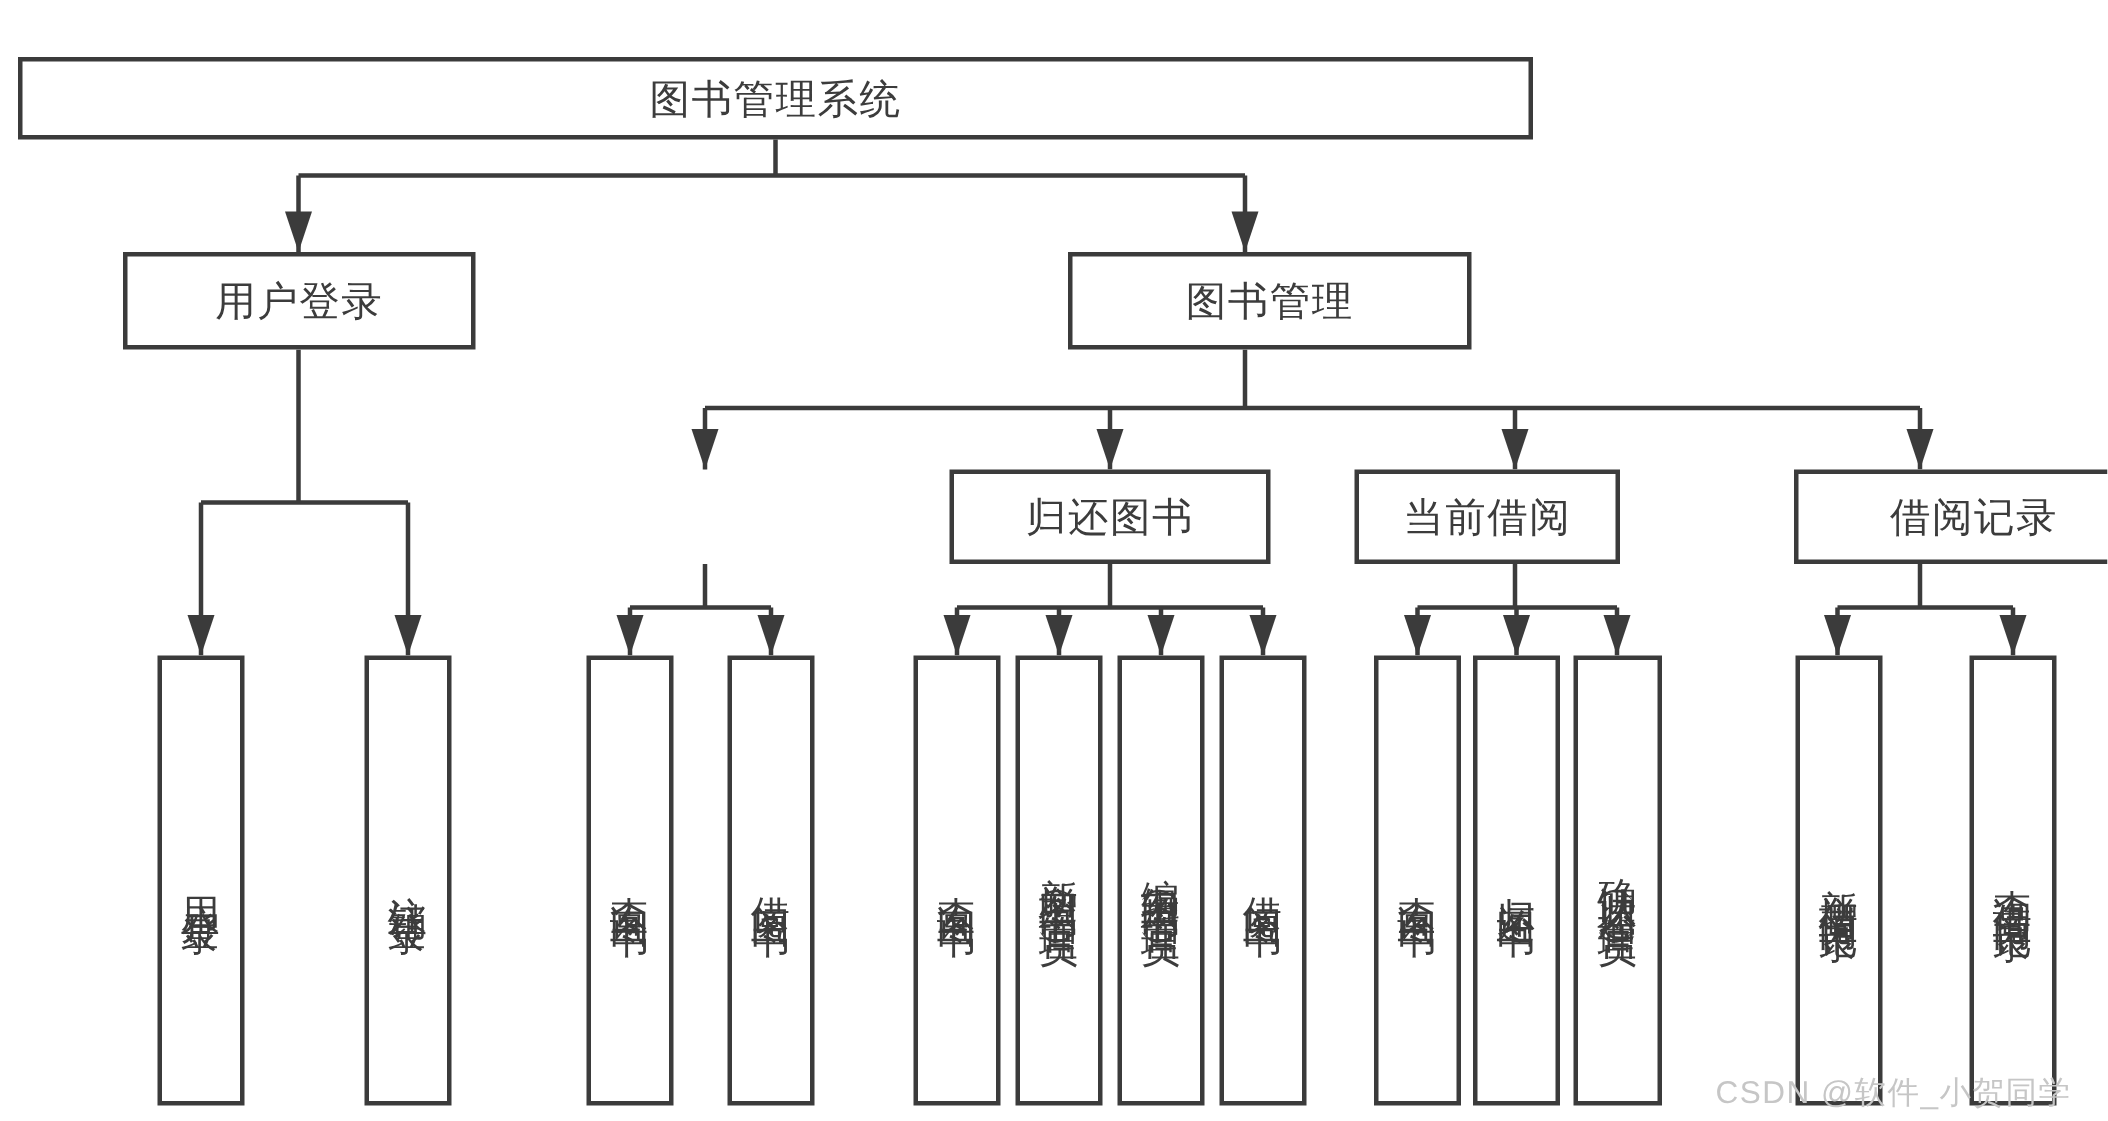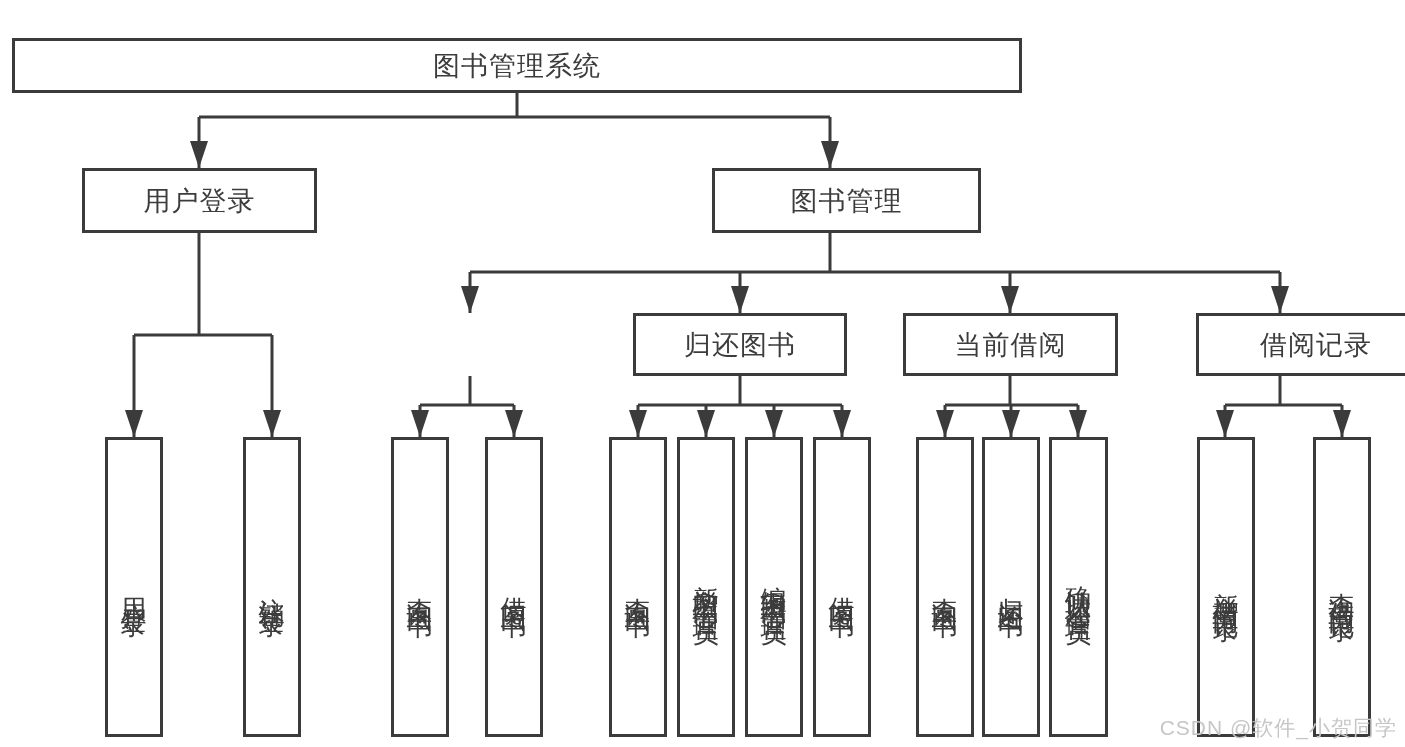--- a/index.html
+++ b/index.html
@@ -55,21 +55,21 @@
     white-space: nowrap;
   }
   .v-node span {
     writing-mode: vertical-rl;
     font-size: 26px;
     letter-spacing: 5px;
     line-height: 1;
   }
   .watermark {
     position: absolute;
-    right: 8px;
+    right: 24px;
     top: 714px;
     font-size: 21px;
     letter-spacing: 1px;
     color: var(--watermark);
     z-index: 5;
     white-space: nowrap;
   }
 </style>
 </head>
 <body>
@@ -113,21 +113,21 @@
   <div class="node h-node" style="left:82px; top:168px; width:235px; height:65px;">
     <span>用户登录</span>
   </div>
   <div class="node h-node" style="left:712px; top:168px; width:269px; height:65px;">
     <span>图书管理</span>
   </div>
 
   <div class="node h-node" style="left:633px; top:313px; width:214px; height:63px;">
     <span>归还图书</span>
   </div>
-  <div class="node h-node" style="left:903px; top:313px; width:215px; height:63px;">
+  <div class="node h-node" style="left:903px; top:313px; width:177px; height:63px;">
     <span>当前借阅</span>
   </div>
   <div class="node h-node" style="left:1196px; top:313px; width:240px; height:63px;">
     <span>借阅记录</span>
   </div>
 
   <div class="node v-node" style="left:105px; top:437px; width:58px; height:300px;">
     <span>用户登录</span>
   </div>
   <div class="node v-node" style="left:243px; top:437px; width:58px; height:300px;">

